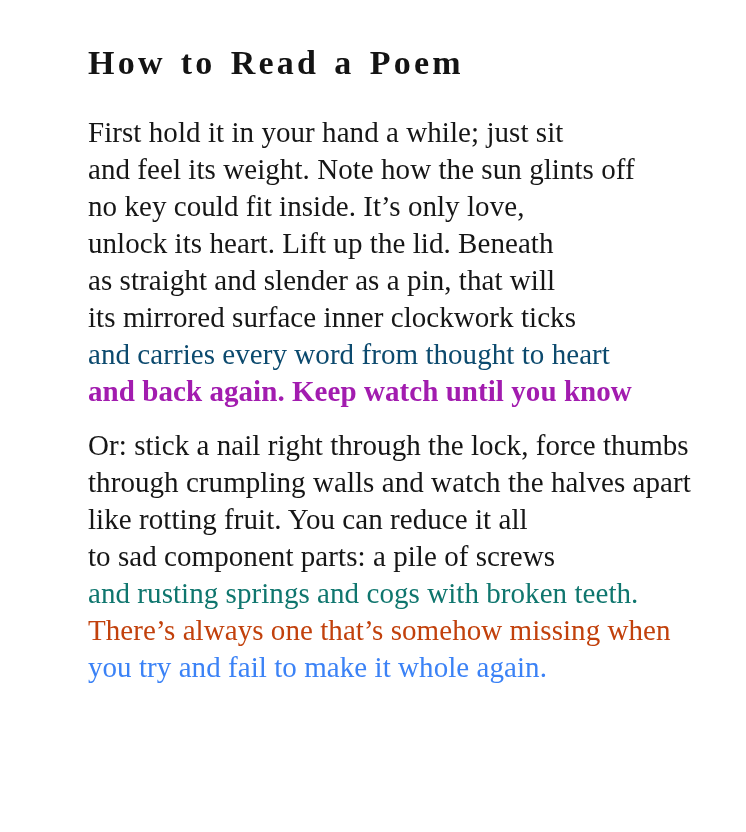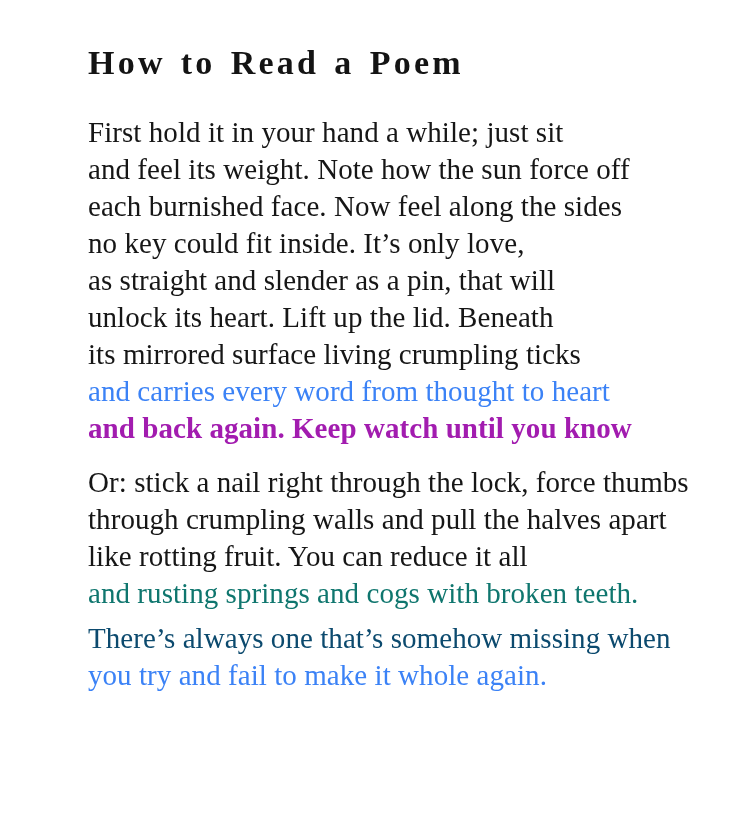--- a/index.html
+++ b/index.html
@@ -52,31 +52,31 @@
 </style>
 </head>
 <body style="background: rgb(255, 255, 255);">
 
 <div class="page">
   <h1 class="poem-title" style="color: rgb(20, 20, 20);">How to Read a Poem</h1>
 
   <div class="poem">
     <div class="stanza stanza-1">
         <div class="line" style="color: rgb(22, 22, 22);">First hold it in your hand a while; just sit</div>
-        <div class="line" style="color: rgb(22, 22, 22);">and feel its weight. Note how the sun force off</div>
-        <div class="line" style="color: rgb(22, 22, 22);">each burnished face. Now feel along the sides</div>
+        <div class="line" style="color: rgb(22, 22, 22);">and feel its weight. Note how the sun glints off</div>
         <div class="line" style="color: rgb(22, 22, 22);">no key could fit inside. It’s only love,</div>
+        <div class="line" style="color: rgb(22, 22, 22);">unlock its heart. Lift up the lid. Beneath</div>
         <div class="line" style="color: rgb(22, 22, 22);">as straight and slender as a pin, that will</div>
-        <div class="line" style="color: rgb(22, 22, 22);">unlock its heart. Lift up the lid. Beneath</div>
-        <div class="line" style="color: rgb(22, 22, 22);">its mirrored surface living crumpling ticks</div>
-        <div class="line" style="color: #3b82f6;">and carries every word from thought to heart</div>
+        <div class="line" style="color: rgb(22, 22, 22);">its mirrored surface inner clockwork ticks</div>
+        <div class="line" style="color: #0c4a6e;">and carries every word from thought to heart</div>
         <div class="line" style="color: #a21caf; font-weight: bold;">and back again. Keep watch until you know</div>
       </div>
     <div class="stanza stanza-2">
         <div class="line" style="color: rgb(22, 22, 22);">Or: stick a nail right through the lock, force thumbs</div>
-        <div class="line" style="color: rgb(22, 22, 22);">through crumpling walls and pull the halves apart</div>
+        <div class="line" style="color: rgb(22, 22, 22);">through crumpling walls and watch the halves apart</div>
         <div class="line" style="color: rgb(22, 22, 22);">like rotting fruit. You can reduce it all</div>
+        <div class="line" style="color: rgb(22, 22, 22);">to sad component parts: a pile of screws</div>
         <div class="line" style="color: #0f766e;">and rusting springs and cogs with broken teeth.</div>
-        <div class="line" style="color: #0c4a6e; margin-top: 8px;">There’s always one that’s somehow missing when</div>
+        <div class="line" style="color: #c2410c;">There’s always one that’s somehow missing when</div>
         <div class="line" style="color: #3b82f6;">you try and fail to make it whole again.</div>
       </div>
   </div>
 </div>
 
 </body></html>

